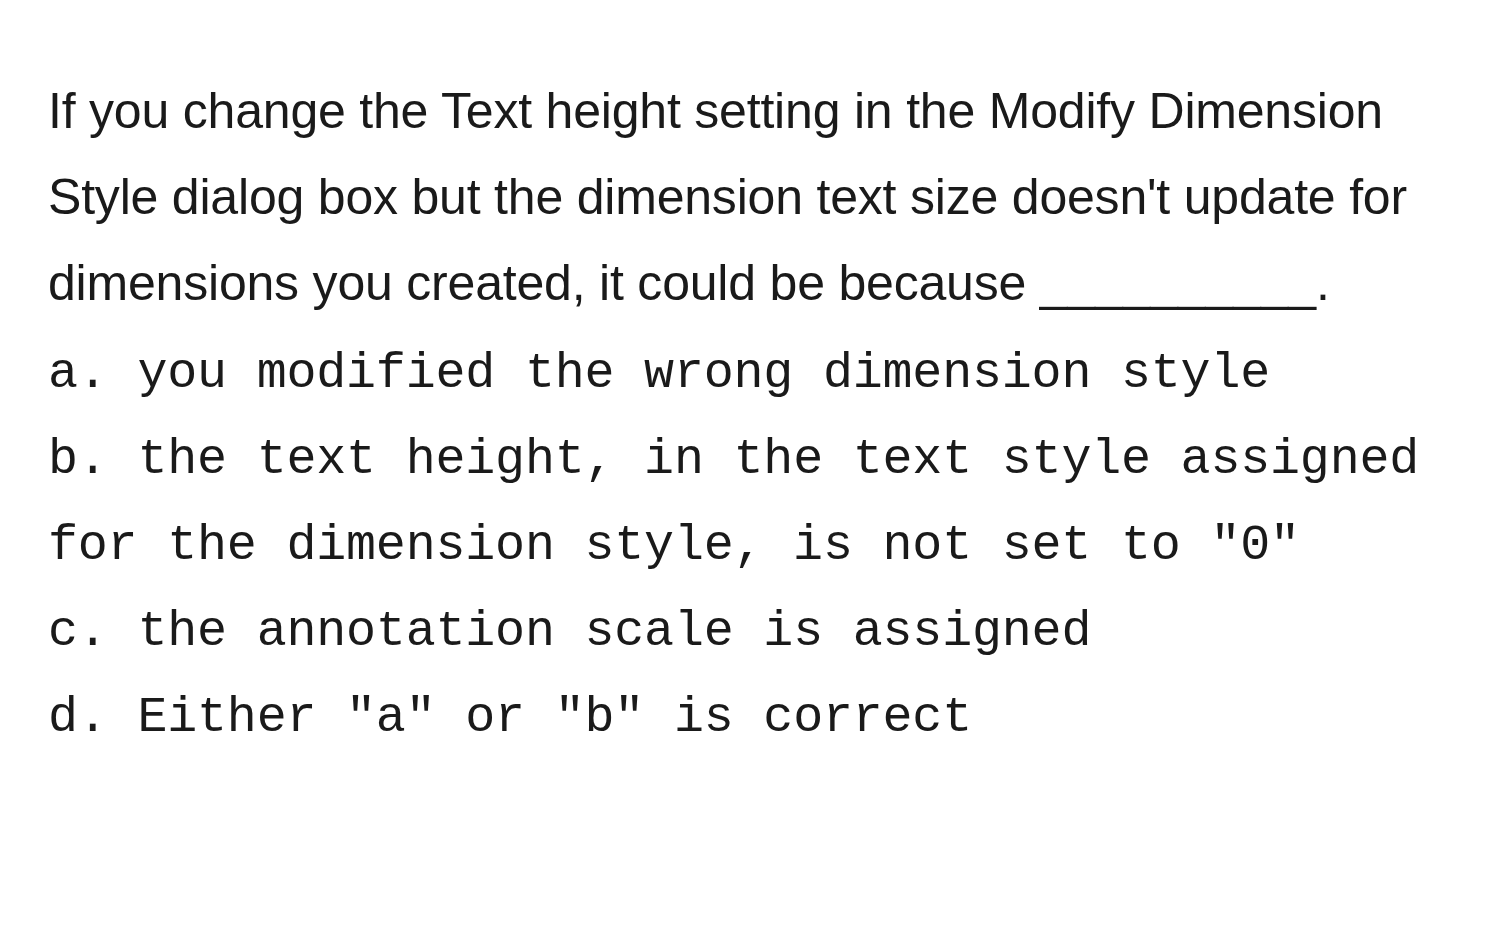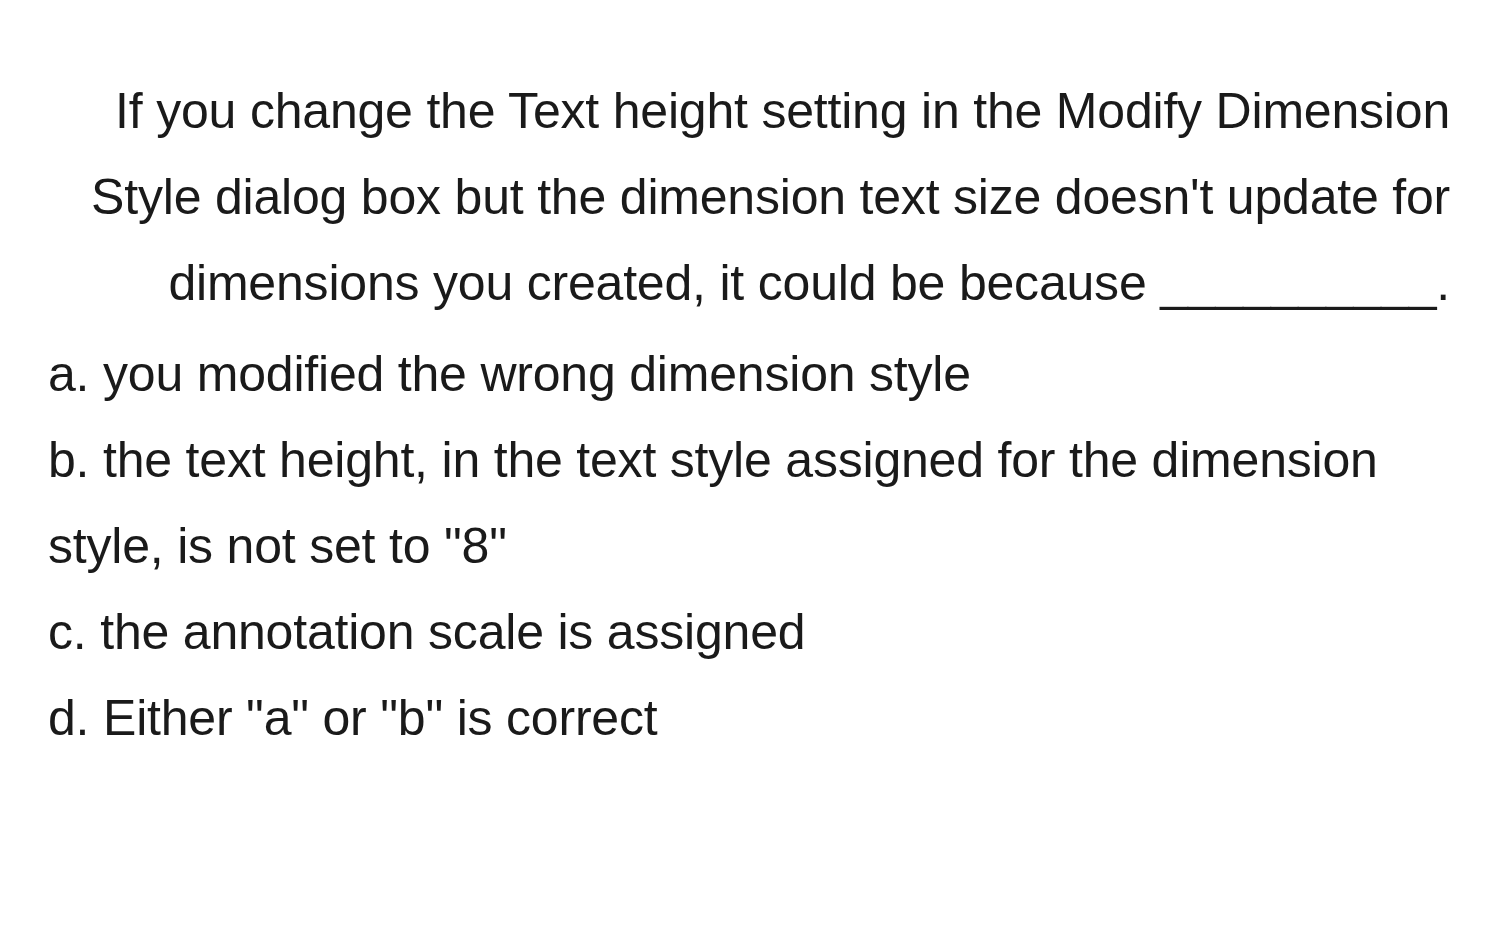--- a/index.html
+++ b/index.html
@@ -14,46 +14,46 @@
       font-family: -apple-system, BlinkMacSystemFont, "Segoe UI", Helvetica, Arial, sans-serif;
       color: #1a1a1a;
       padding: 68px 50px 50px 48px;
     }
     .question-text {
       font-size: 50px;
       line-height: 1.72;
       font-weight: 400;
       letter-spacing: -0.2px;
       margin-bottom: 5px;
-      text-align: right;
     }
     .option {
       font-size: 50px;
       line-height: 1.72;
       font-weight: 400;
       letter-spacing: -0.2px;
+      font-family: Liberation Mono, monospace;
     }
     .option-label {
       display: inline;
     }
     .option-text {
       display: inline;
     }
   </style>
 </head>
 <body>
 
 <div class="question-text">If you change the Text height setting in the Modify Dimension Style dialog box but the dimension text size doesn't update for dimensions you created, it could be because __________.</div>
 
 <div class="option">
   <span class="option-label">a.</span><span class="option-text"> you modified the wrong dimension style</span>
 </div>
 
 <div class="option">
-  <span class="option-label">b.</span><span class="option-text"> the text height, in the text style assigned for the dimension style, is not set to "8"</span>
+  <span class="option-label">b.</span><span class="option-text"> the text height, in the text style assigned for the dimension style, is not set to "0"</span>
 </div>
 
 <div class="option">
   <span class="option-label">c.</span><span class="option-text"> the annotation scale is assigned</span>
 </div>
 
 <div class="option">
   <span class="option-label">d.</span><span class="option-text"> Either "a" or "b" is correct</span>
 </div>
 

